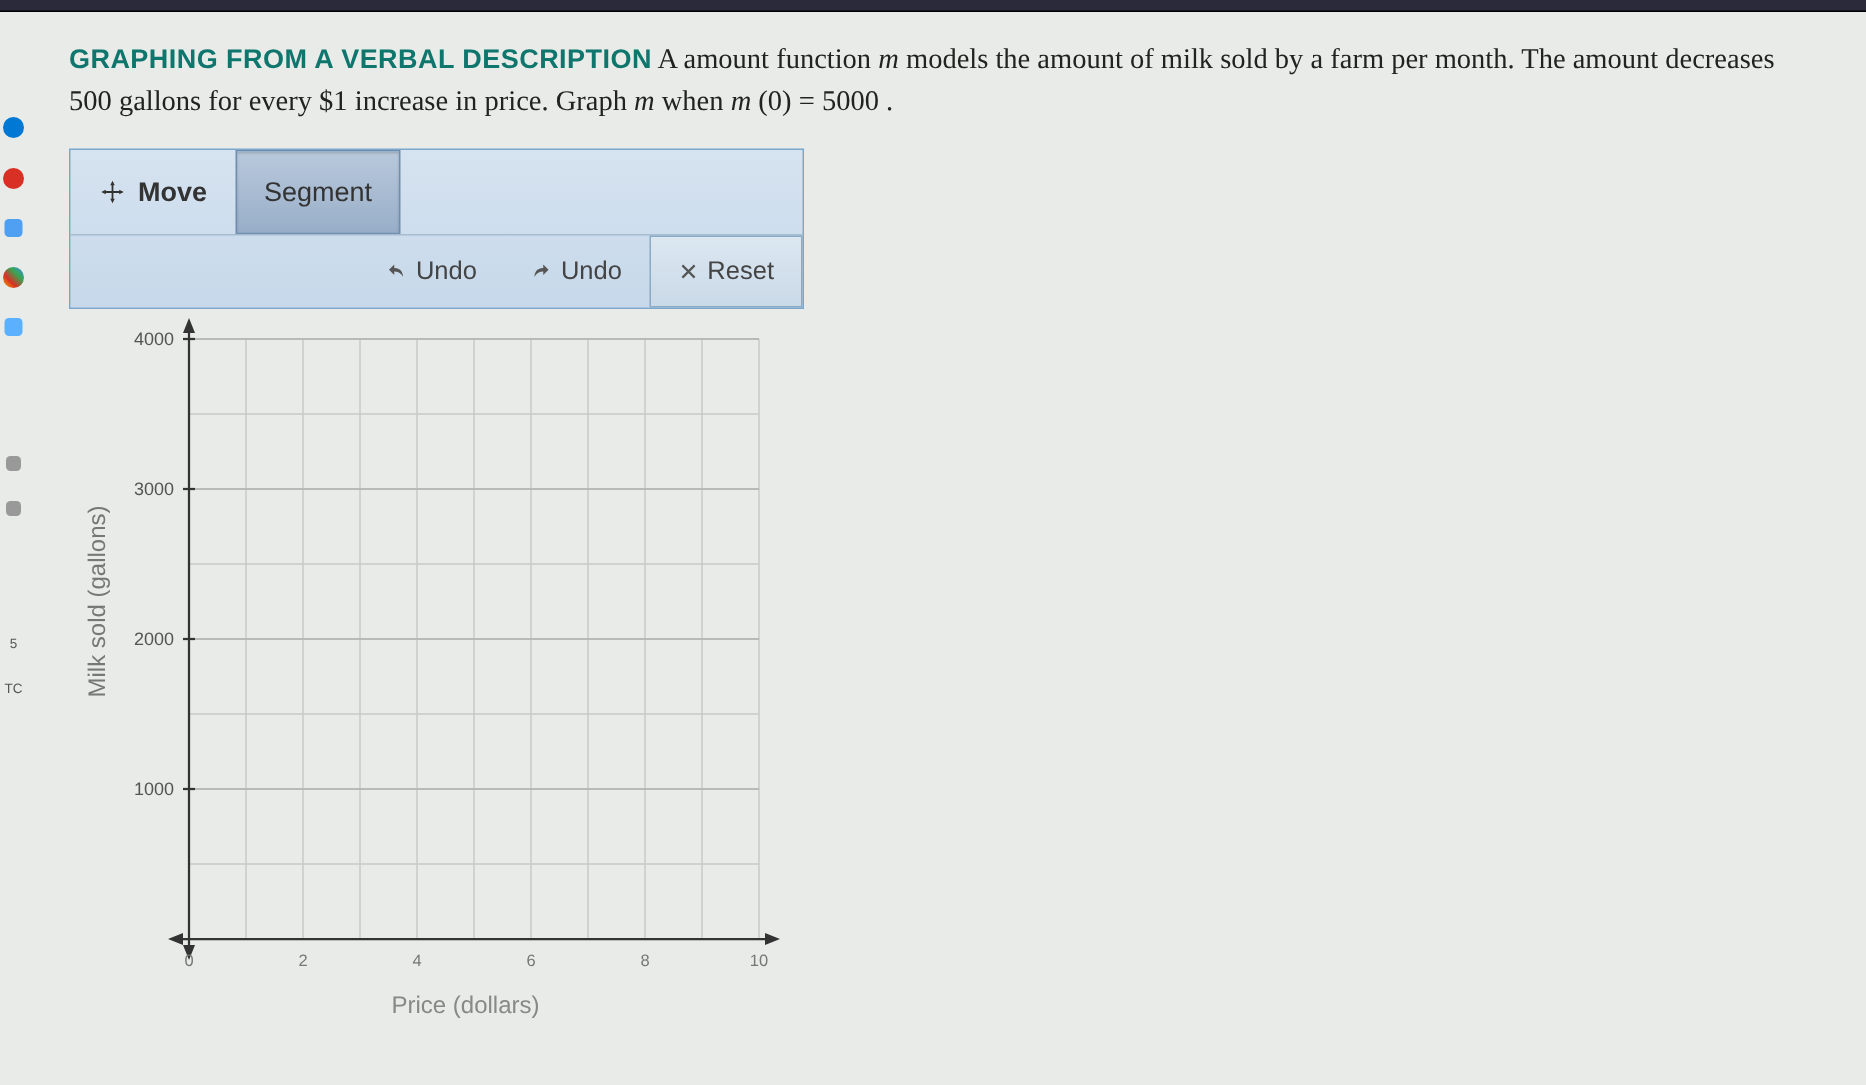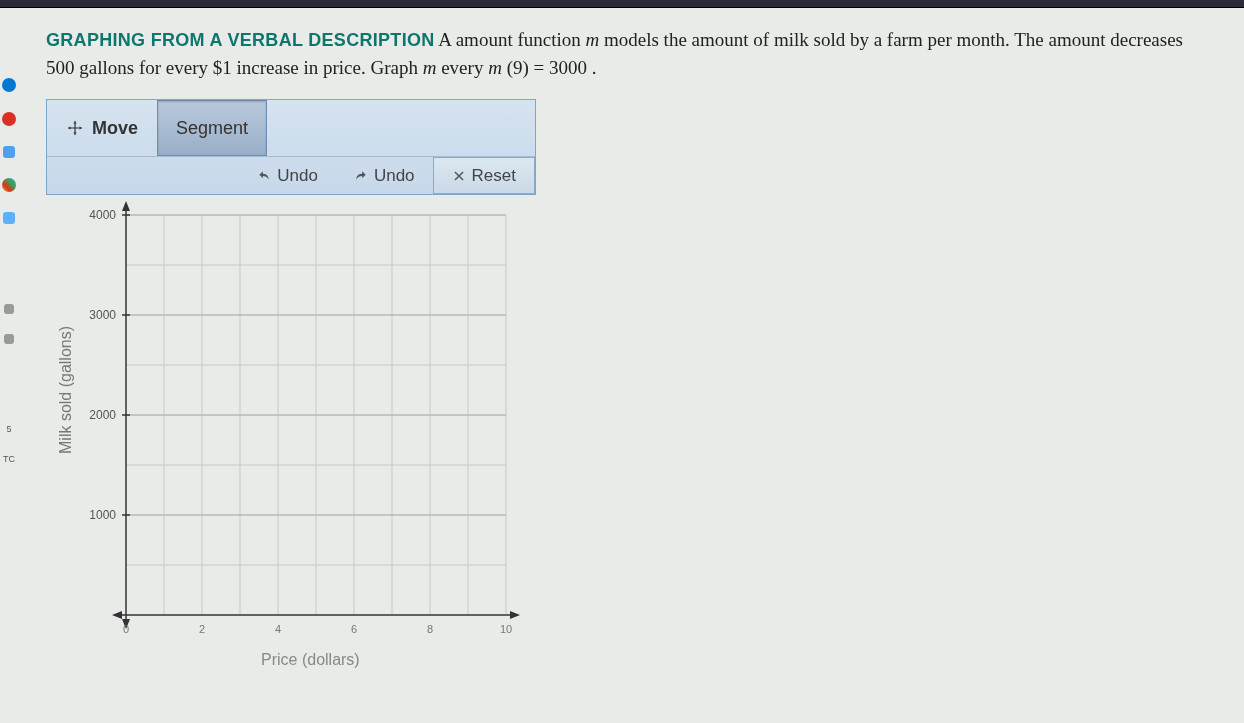--- a/index.html
+++ b/index.html
@@ -89,21 +89,21 @@
       background: linear-gradient(#b9c9dc, #98aec8);
       border: 1px solid #6f8eaf;
       box-shadow: inset 0 1px 2px rgba(0,0,0,0.2);
       font-weight: normal;
       min-width: 104px;
     }
     .toolbar-row2 {
       display: flex;
       justify-content: flex-end;
       align-items: stretch;
-      height: 38px;
+      height: 49px;
       border-top: 1px solid #a6bcd1;
     }
     .action-btn {
       display: flex;
       align-items: center;
       justify-content: center;
       gap: 6px;
       padding: 0 18px;
       font-size: 17px;
       color: #444;
@@ -170,21 +170,21 @@
   <div class="sidebar-icon ic-gray"></div>
   <div style="height:40px"></div>
   <div class="sidebar-txt">5</div>
   <div class="sidebar-txt">TC</div>
 </div>
 
 <div class="content">
 
   <div class="problem-text">
     <span class="problem-title">GRAPHING FROM A VERBAL DESCRIPTION</span>
-    <span>A amount function </span><span class="mvar">m</span><span> models the amount of milk sold by a farm per month. The amount decreases 500 gallons for every $1 increase in price. Graph </span><span class="mvar">m</span><span> every </span><span class="mvar">m</span>&nbsp;<span>(9) = 3000</span><span> .</span>
+    <span>A amount function </span><span class="mvar">m</span><span> models the amount of milk sold by a farm per month. The amount decreases 500 gallons for every $1 increase in price. Graph </span><span class="mvar">m</span><span> when </span><span class="mvar">m</span>&nbsp;<span>(0) = 5000</span><span> .</span>
   </div>
 
   <div class="grapher">
     <div class="toolbar-row1">
       <div class="tool-btn move">
         <svg class="icon-svg" viewBox="0 0 24 24">
           <path d="M12 2 L14 6 L12.8 6 L12.8 11.2 L18 11.2 L18 10 L22 12 L18 14 L18 12.8 L12.8 12.8 L12.8 18 L14 18 L12 22 L10 18 L11.2 18 L11.2 12.8 L6 12.8 L6 14 L2 12 L6 10 L6 11.2 L11.2 11.2 L11.2 6 L10 6 Z" fill="#333"></path>
         </svg>
         <span>Move</span>
       </div>

